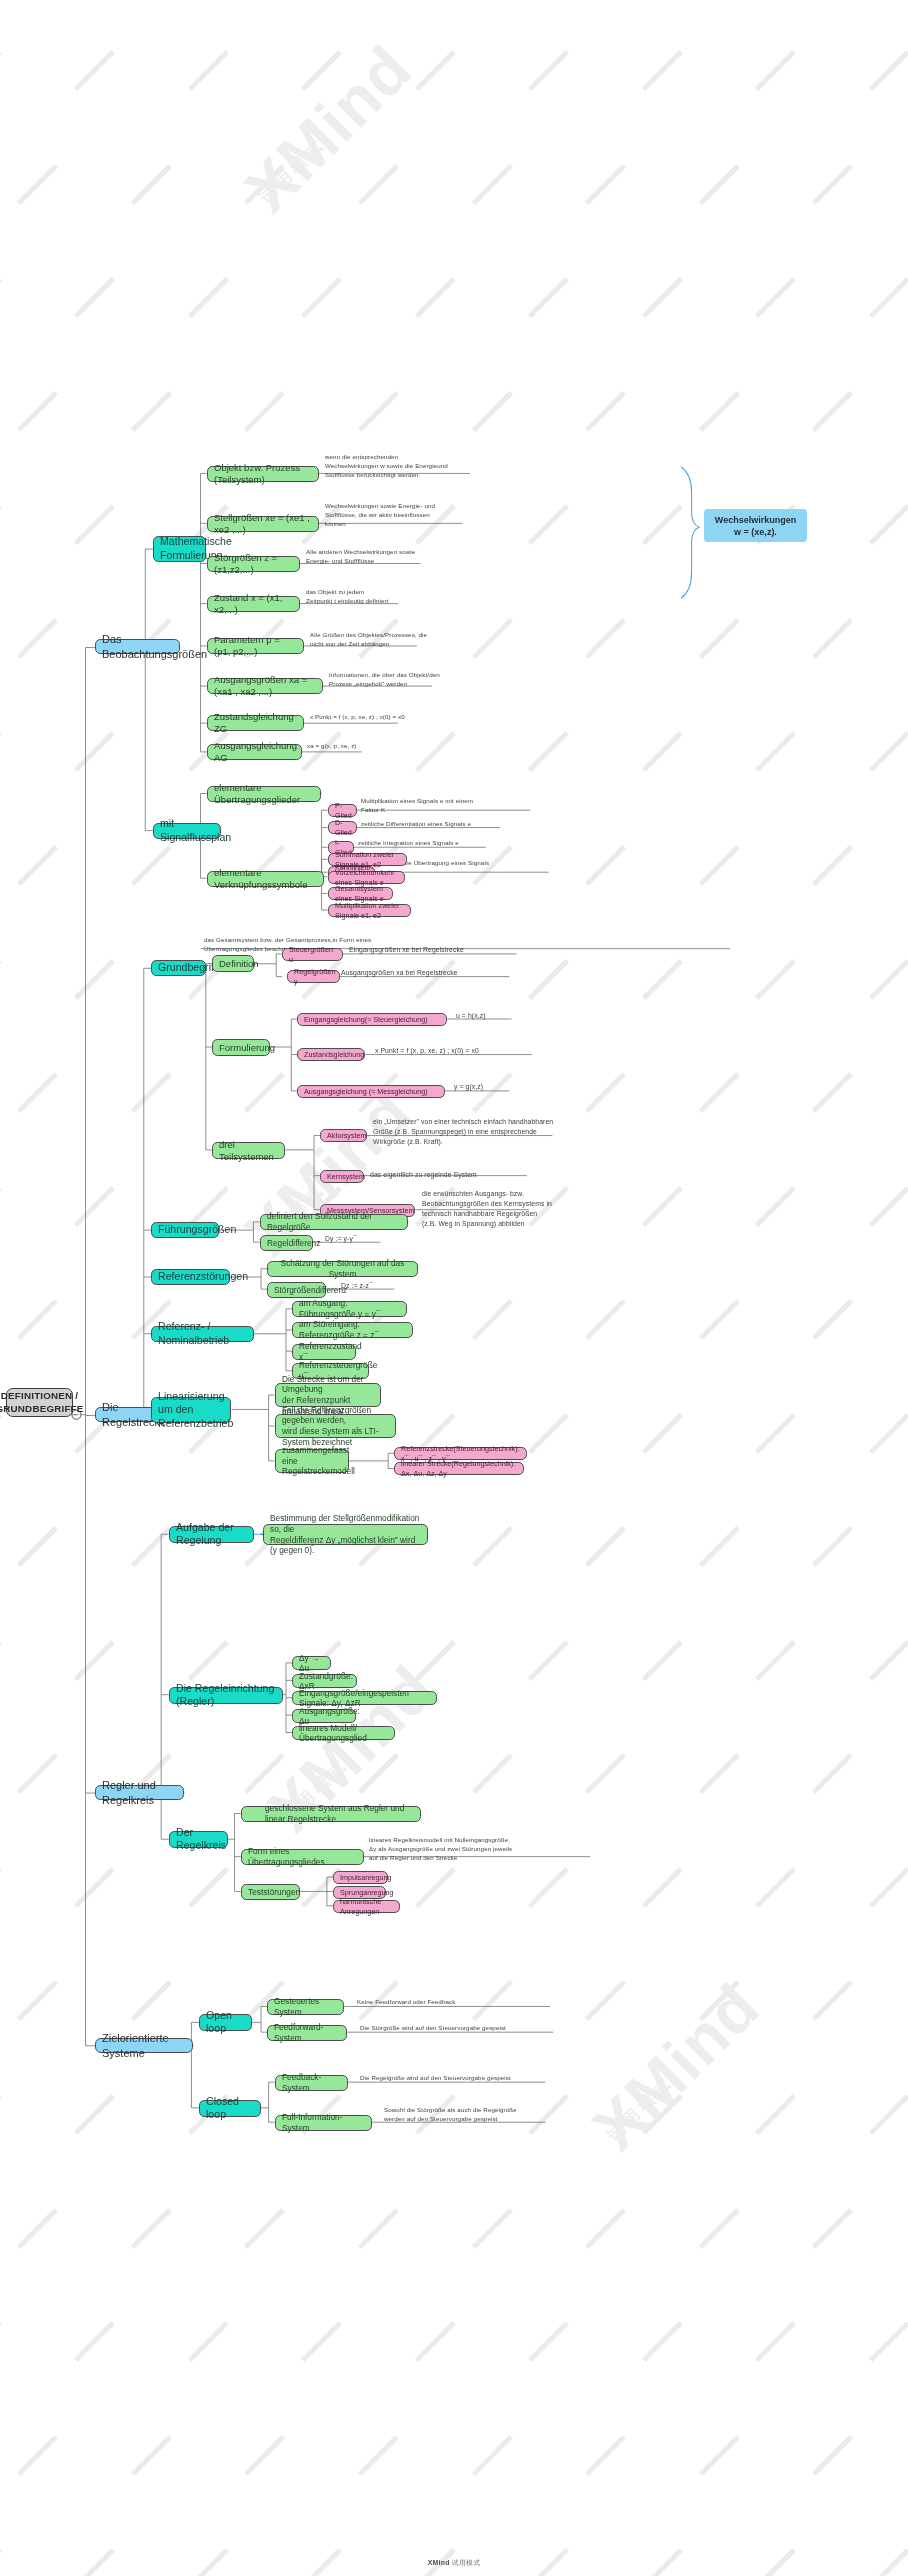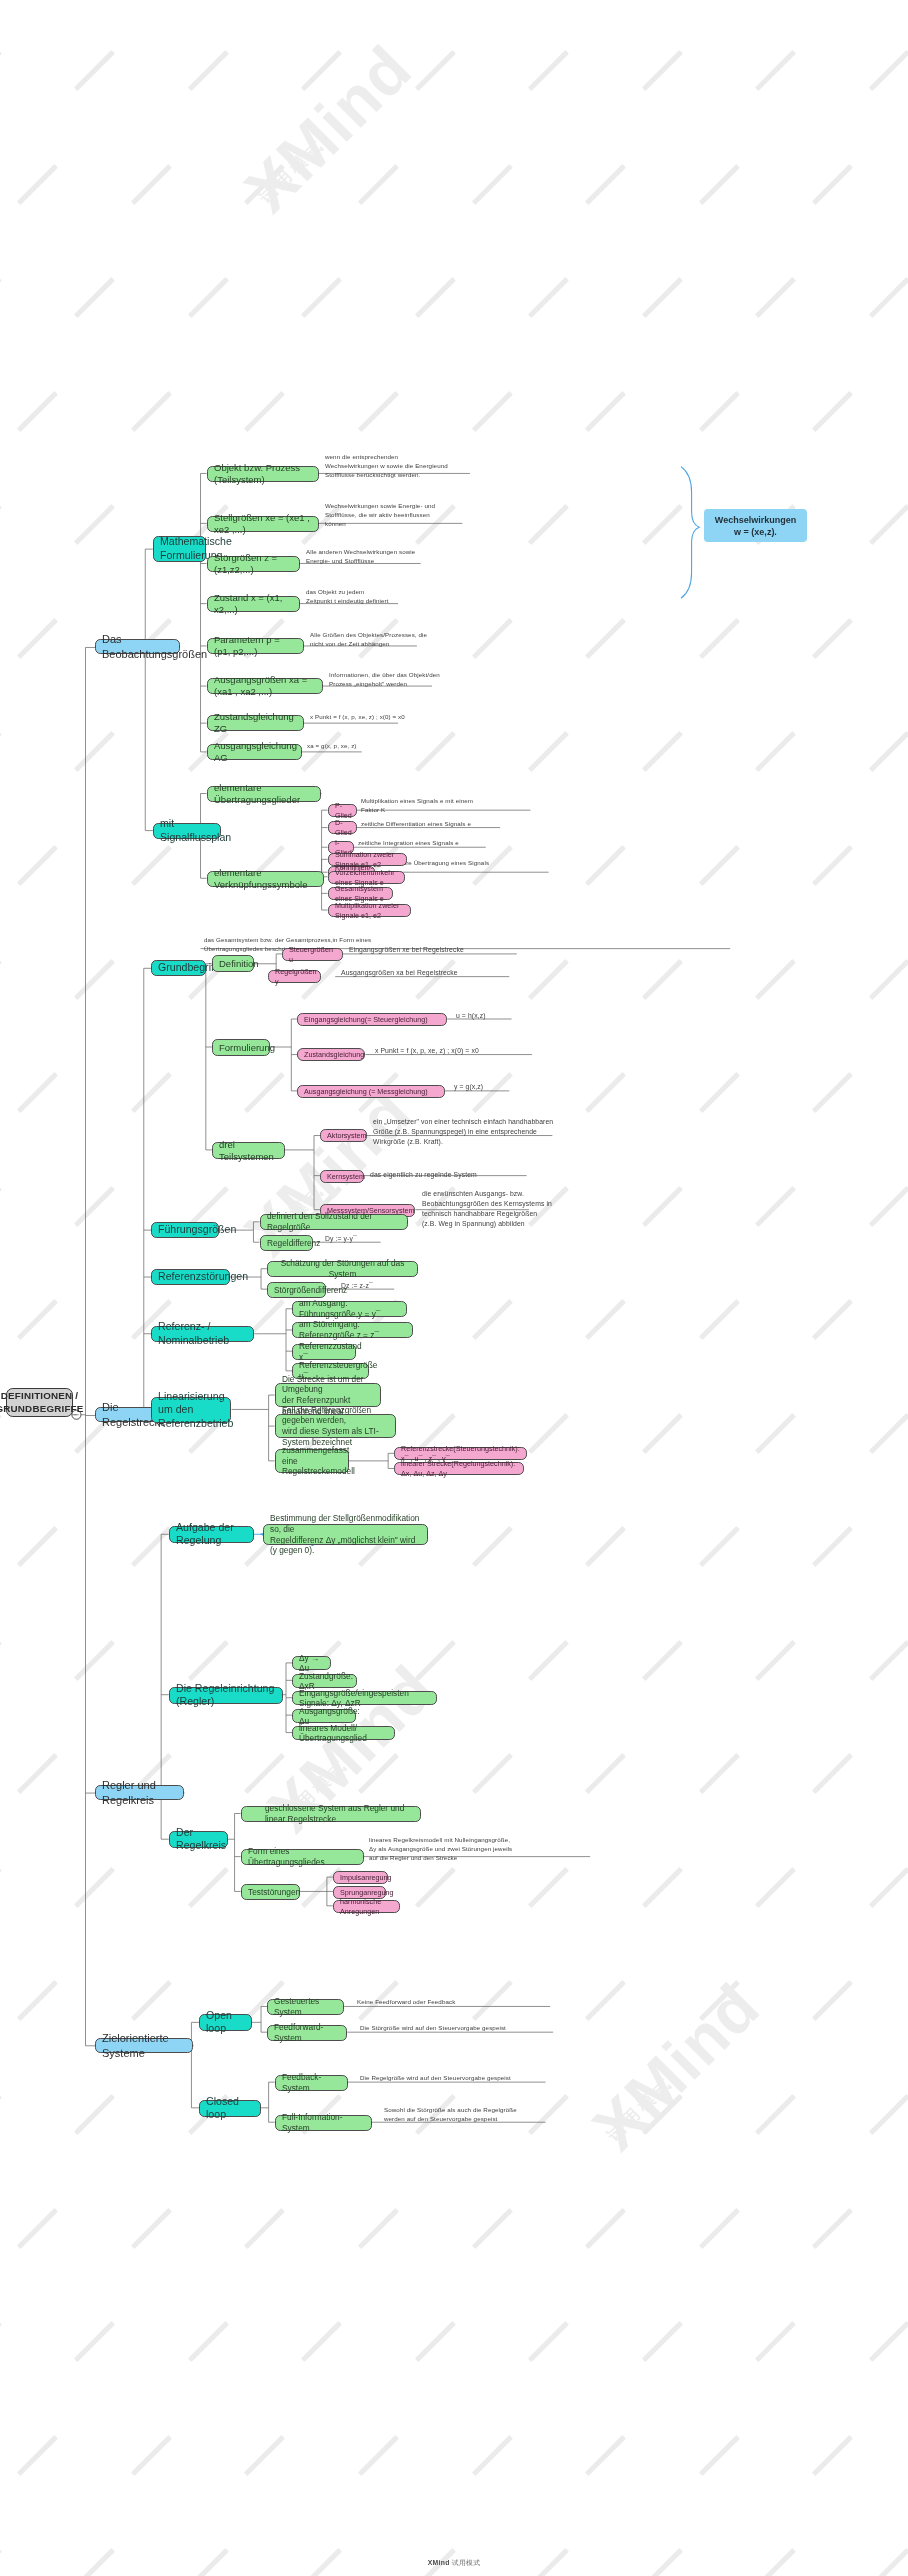--- a/index.html
+++ b/index.html
@@ -428,21 +428,21 @@
     <path d="M355 2804 L363 2804" fill="none" stroke="#6b6b6b" stroke-width="1"></path>
     <path d="M491 2804 L721 2804" fill="none" stroke="#6b6b6b" stroke-width="1"></path>
   </svg>
 
 <div id="map">
     <div class="node root" style="left: 6px; top: 1388px; width: 67px; height: 29px;"><span>DEFINITIONEN /
 GRUNDBEGRIFFE</span></div>
     <div class="node lv1" style="left: 95px; top: 639px; width: 85px; height: 15px;"><span>Das Beobachtungsgrößen</span></div>
     <div class="node lv1" style="left: 95px; top: 1407px; width: 76px; height: 15px;"><span>Die Regelstrecke</span></div>
     <div class="node lv1" style="left: 95px; top: 1785px; width: 89px; height: 15px;"><span>Regler und Regelkreis</span></div>
-    <div class="node lv1" style="left: 95px; top: 2038px; width: 98px; height: 15px;"><span>Zielorientierte Systeme</span></div>
+    <div class="node lv1" style="left: 95px; top: 2038px; width: 98px; height: 15px; border-radius: 6px;"><span>Zielorientierte Systeme</span></div>
     <div class="node lv2" style="left: 153px; top: 536px; width: 53px; height: 26px;"><span>Mathematische
 Formulierung</span></div>
     <div class="node lv2" style="left: 153px; top: 823px; width: 68px; height: 16px;"><span>mit Signalflussplan</span></div>
     <div class="node green" style="left: 207px; top: 466px; width: 112px; height: 16px;"><span>Objekt bzw. Prozess  (Teilsystem)</span></div>
     <div class="note" style="left: 325px; top: 453px; width: 174px;">wenn die entsprechenden
 Wechselwirkungen w sowie die Energieund
 Stoffflusse  berücksichtigt werden.</div>
     <div class="node green" style="left: 207px; top: 516px; width: 112px; height: 16px;"><span>Stellgrößen xe = (xe1 , xe2 ,...)</span></div>
     <div class="note" style="left: 325px; top: 502px; width: 174px;">Wechselwirkungen sowie Energie- und
 Stoffflüsse, die wir aktiv beeinflussen
@@ -487,21 +487,21 @@
     <div class="node lv2" style="left: 151px; top: 1326px; width: 103px; height: 16px;"><span>Referenz- / Nominalbetrieb</span></div>
     <div class="node lv2" style="left: 151px; top: 1397px; width: 80px; height: 26px;"><span>Linearisierung um den
 Referenzbetrieb</span></div>
     <div class="note" style="left: 204px; top: 936px; width: 242px;">das Gesamtsystem bzw. der Gesamtprozess,in Form eines
 Übertragungsgliedes beschrieben</div>
     <div class="node green" style="left: 212px; top: 955px; width: 42px; height: 17.4px;"><span>Definition</span></div>
     <div class="node green" style="left: 212px; top: 1039px; width: 58px; height: 17.4px;"><span>Formulierung</span></div>
     <div class="node green" style="left: 212px; top: 1142px; width: 73px; height: 17.4px;"><span>drei Teilsystemen</span></div>
     <div class="node pink" style="left: 282px; top: 948px; width: 61px; height: 13px;"><span>Steuergrößen u</span></div>
     <div class="note big" style="left: 349px; top: 945px; width: 197px;">Eingangsgrößen xe bei Regelstrecke</div>
-    <div class="node pink" style="left: 268px; top: 970px; width: 53px; height: 13px;"><span>Regelgrößen y</span></div>
+    <div class="node pink" style="left: 287px; top: 970px; width: 53px; height: 13px;"><span>Regelgrößen y</span></div>
     <div class="note big" style="left: 341px; top: 968px; width: 197px;">Ausgangsgrößen xa bei Regelstrecke</div>
     <div class="node pink" style="left: 297px; top: 1013px; width: 150px; height: 13px;"><span>Eingangsgleichung(= Steuergleichung)</span></div>
     <div class="note big" style="left: 456px; top: 1011px; width: 197px;">u = h(x,z)</div>
     <div class="node pink" style="left: 297px; top: 1048px; width: 68px; height: 13px; border-radius: 6px;"><span>Zustandsgleichung</span></div>
     <div class="note big" style="left: 375px; top: 1046px; width: 197px;">x Punkt = f (x, p, xe, z) ; x(0) = x0</div>
     <div class="node pink" style="left: 297px; top: 1085px; width: 148px; height: 13px;"><span>Ausgangsgleichung (= Messgleichung)</span></div>
     <div class="note big" style="left: 454px; top: 1082px; width: 197px;">y = g(x,z)</div>
     <div class="node pink" style="left: 320px; top: 1129px; width: 47px; height: 13px;"><span>Aktorsystem</span></div>
     <div class="note big" style="left: 373px; top: 1117px; width: 204px;">ein „Umsetzer" von einer technisch einfach handhabbaren
 Größe (z.B. Spannungspegel) in eine entsprechende

